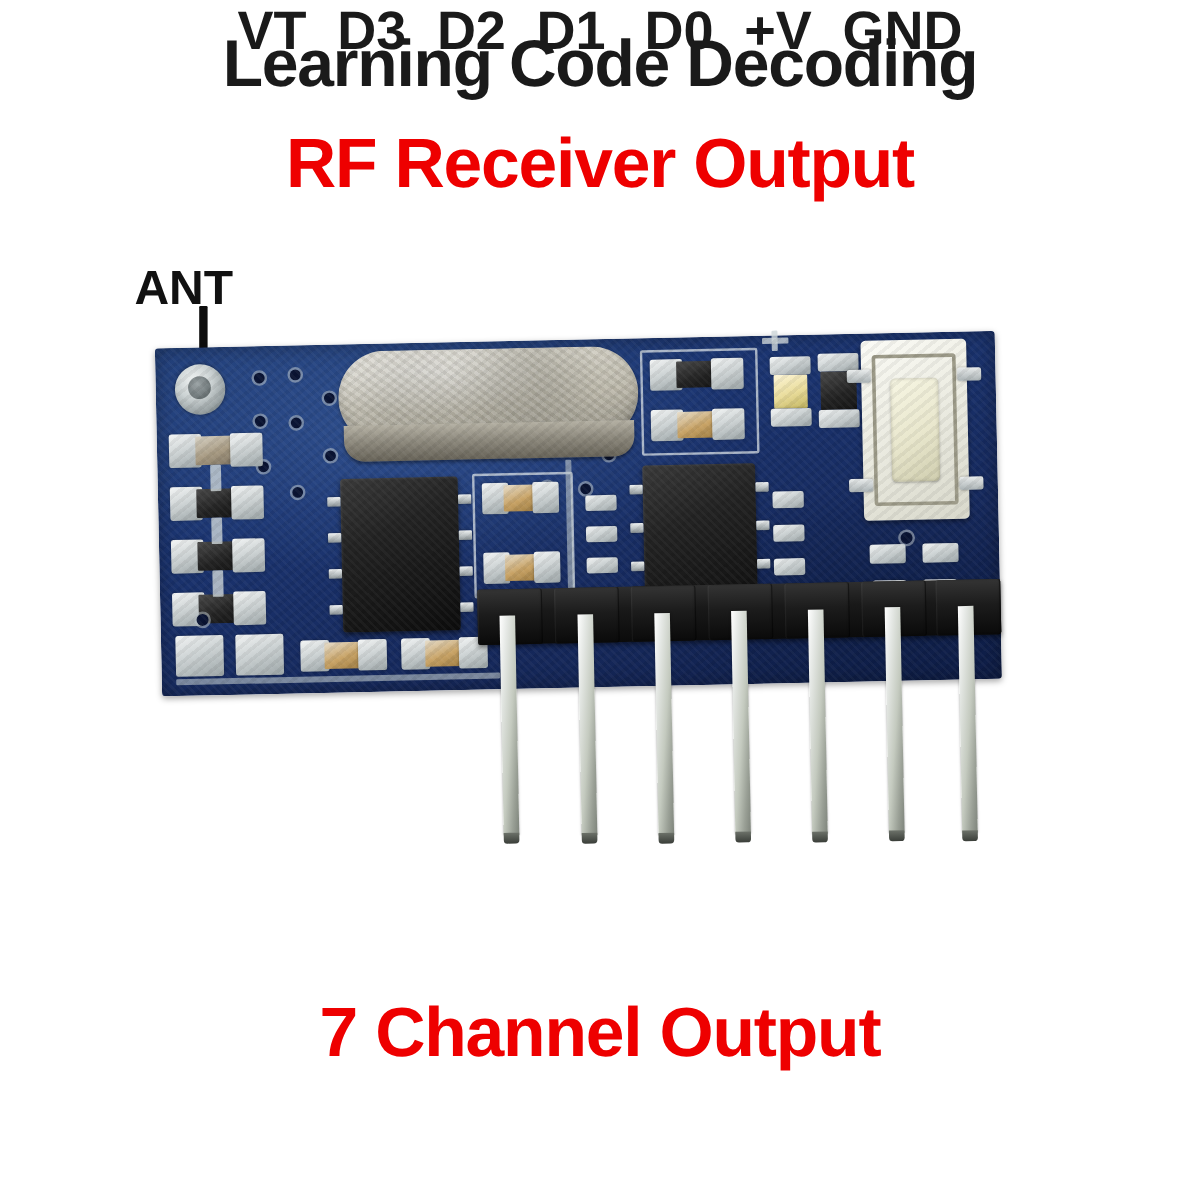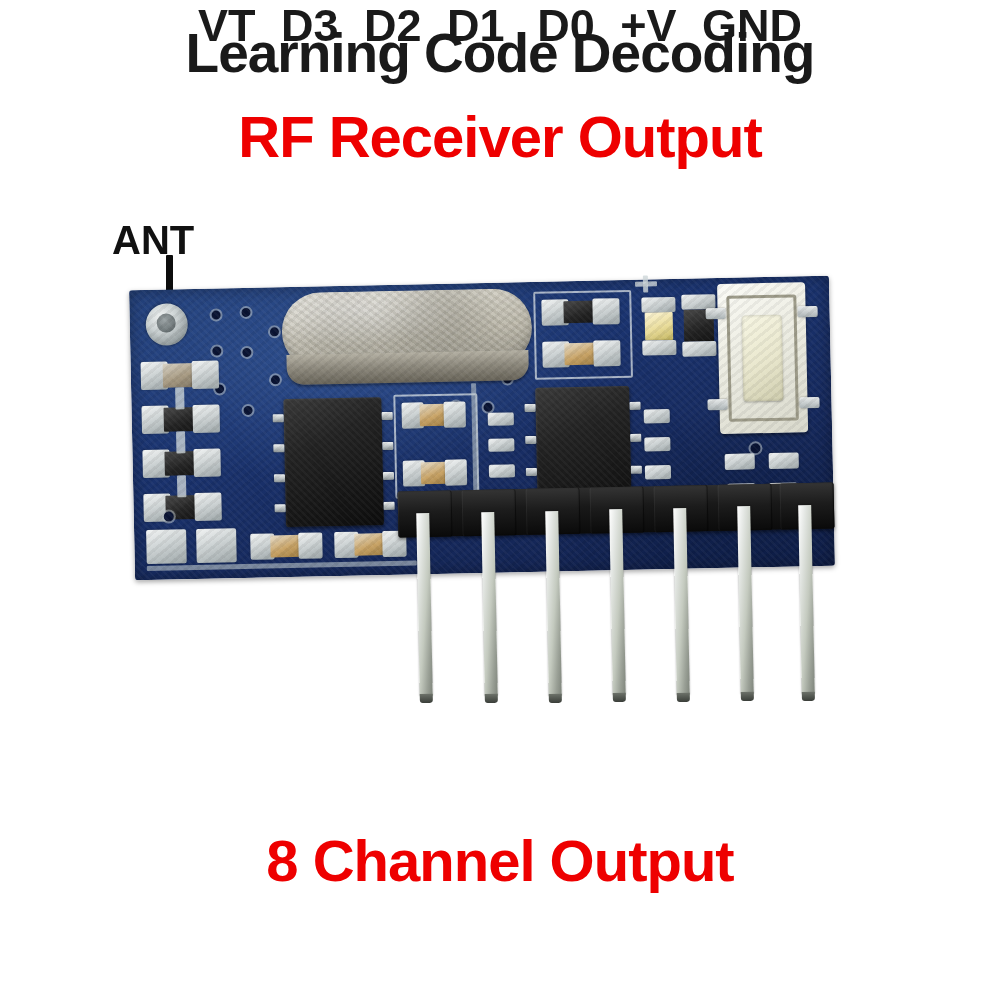--- a/index.html
+++ b/index.html
@@ -538,13 +538,13 @@
 <div id="pin-legend">
   <span class="pinlbl">VT</span><span class="sp"></span>
   <span class="pinlbl">D3</span><span class="sp"></span>
   <span class="pinlbl">D2</span><span class="sp"></span>
   <span class="pinlbl">D1</span><span class="sp-wide"></span>
   <span class="pinlbl">D0</span><span class="sp"></span>
   <span class="pinlbl">+V</span><span class="sp"></span>
   <span class="pinlbl">GND</span>
 </div>
 
-<div class="caption" id="title-bottom">8 Channel Output</div>
+<div class="caption" id="title-bottom">7 Channel Output</div>
 
 </body></html>

